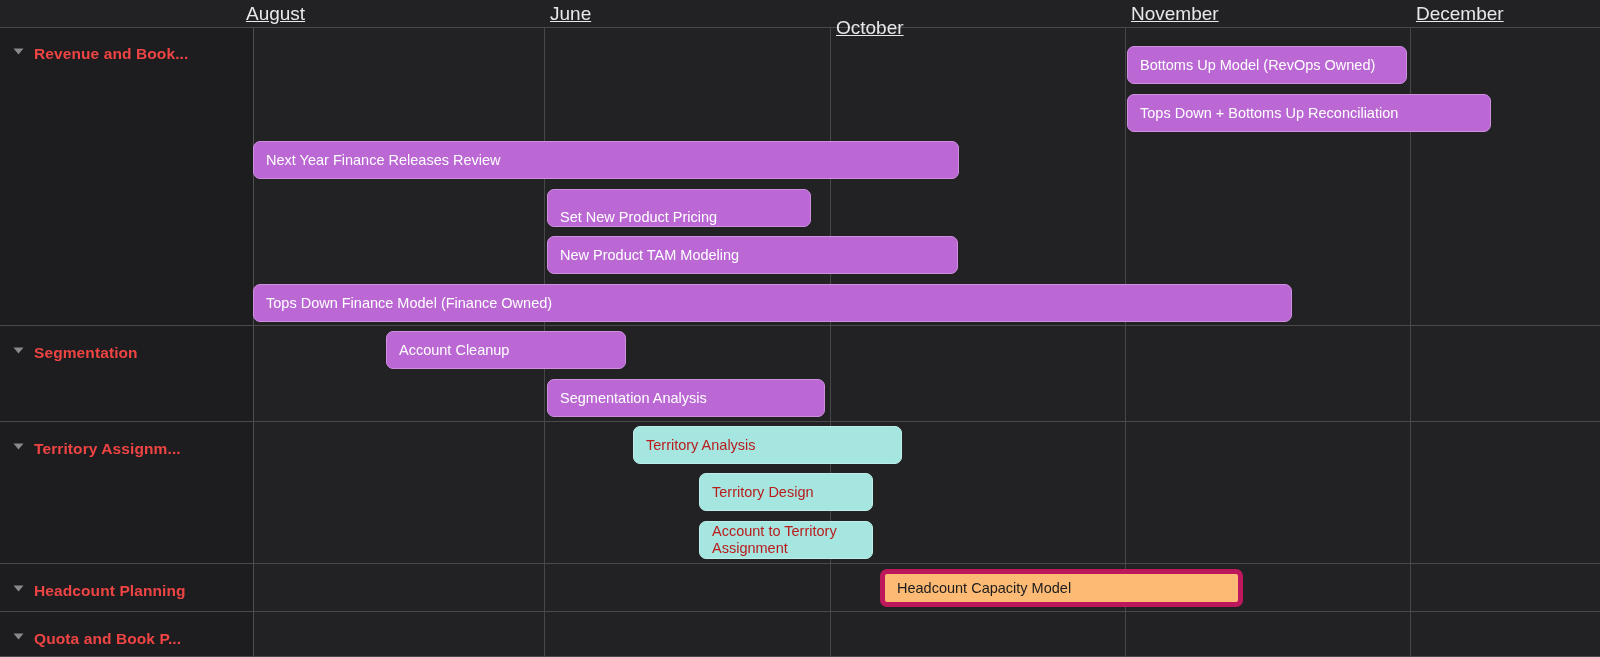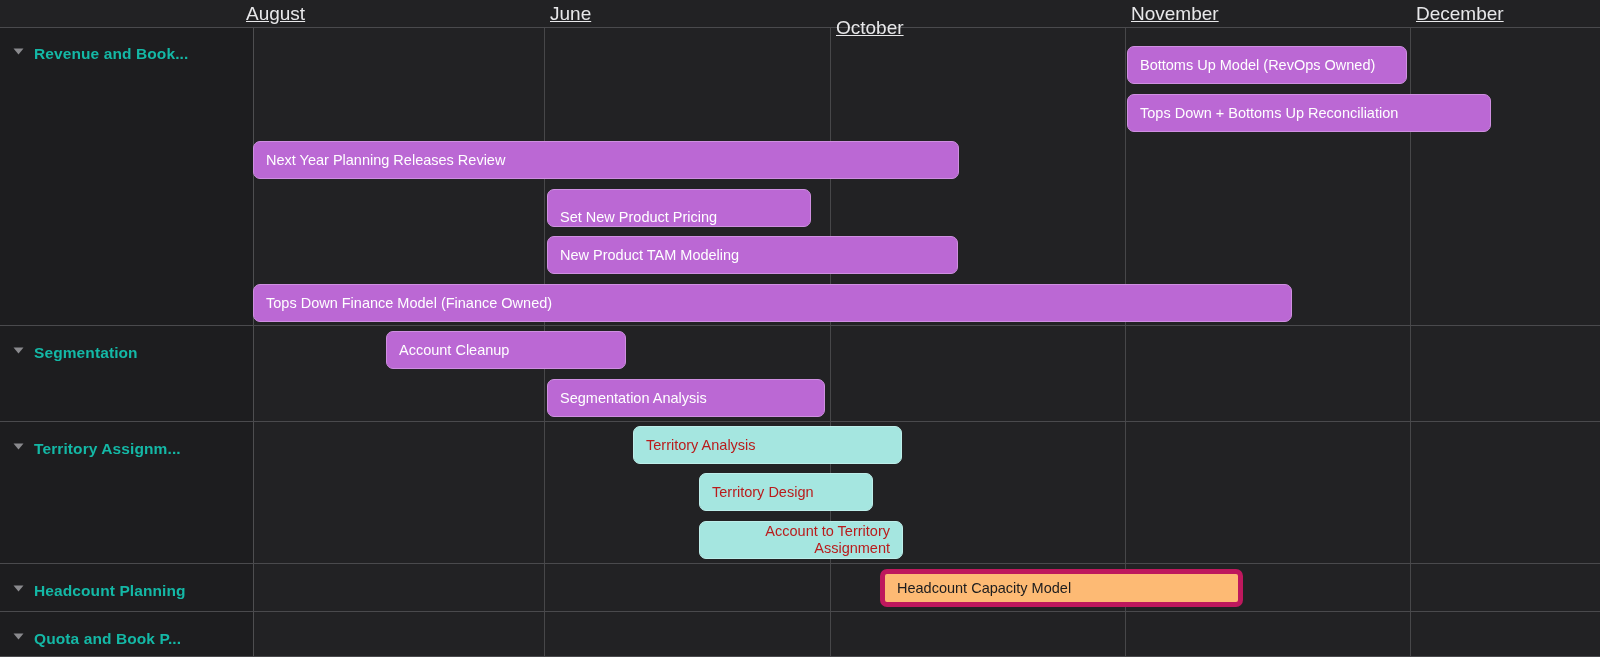--- a/index.html
+++ b/index.html
@@ -110,21 +110,21 @@
   .twisty {
     width: 20px;
     flex: 0 0 20px;
     display: flex;
     align-items: center;
     justify-content: center;
     padding-top: 4px;
   }
   .twisty svg { display: block; }
   .section-title {
-    color: #14b8a6;
+    color: #ef4444;
     font-size: 15.5px;
     font-weight: 700;
     letter-spacing: 0.1px;
     white-space: nowrap;
     overflow: hidden;
     padding-left: 6px;
     padding-top: 1px;
   }
 
   
@@ -204,21 +204,21 @@
             </div>
             <div class="section-title">Revenue and Book...</div>
           </div>
           <div class="bar purple" style="left: 1127px; width: 280px; top: 18px;">
             <span style="white-space: nowrap;">Bottoms Up Model (RevOps Owned)</span>
           </div>
           <div class="bar purple" style="left: 1127px; width: 364px; top: 66px;">
             <span style="white-space: nowrap;">Tops Down + Bottoms Up Reconciliation</span>
           </div>
           <div class="bar purple" style="left: 253px; width: 706px; top: 113px;">
-            <span style="white-space: nowrap;">Next Year Planning Releases Review</span>
+            <span style="white-space: nowrap;">Next Year Finance Releases Review</span>
           </div>
           <div class="bar purple" style="left: 547px; width: 264px; top: 161px; align-items: flex-end;">
             <span style="white-space: nowrap;">Set New Product Pricing</span>
           </div>
           <div class="bar purple" style="left: 547px; width: 411px; top: 208px;">
             <span style="white-space: nowrap;">New Product TAM Modeling</span>
           </div>
           <div class="bar purple" style="left: 253px; width: 1039px; top: 256px;">
             <span style="white-space: nowrap;">Tops Down Finance Model (Finance Owned)</span>
           </div>
@@ -253,21 +253,21 @@
               </svg>
             </div>
             <div class="section-title">Territory Assignm...</div>
           </div>
           <div class="bar teal" style="left: 633px; width: 269px; top: 3px;">
             <span style="white-space: nowrap;">Territory Analysis</span>
           </div>
           <div class="bar teal" style="left: 699px; width: 174px; top: 50px;">
             <span style="white-space: nowrap;">Territory Design</span>
           </div>
-          <div class="bar teal" style="left: 699px; width: 204px; top: 98px; text-align: right;">
+          <div class="bar teal" style="left: 699px; width: 174px; top: 98px;">
             <span style="white-space: normal;">Account to Territory Assignment</span>
           </div>
           <div class="hline" style="top: 46px; left: 0px; width: 0px;"></div>
           <div class="hline" style="top: 93px; left: 0px; width: 0px;"></div>
         </div>
         <div class="section" style="top: 537px; height: 47px;">
           <div class="section-label">
             <div class="twisty">
               <svg width="11" height="7" viewBox="0 0 11 7">
                 <path d="M0.5 0.5 L10.5 0.5 L5.5 6.5 Z" fill="#8a8a8e"></path>

